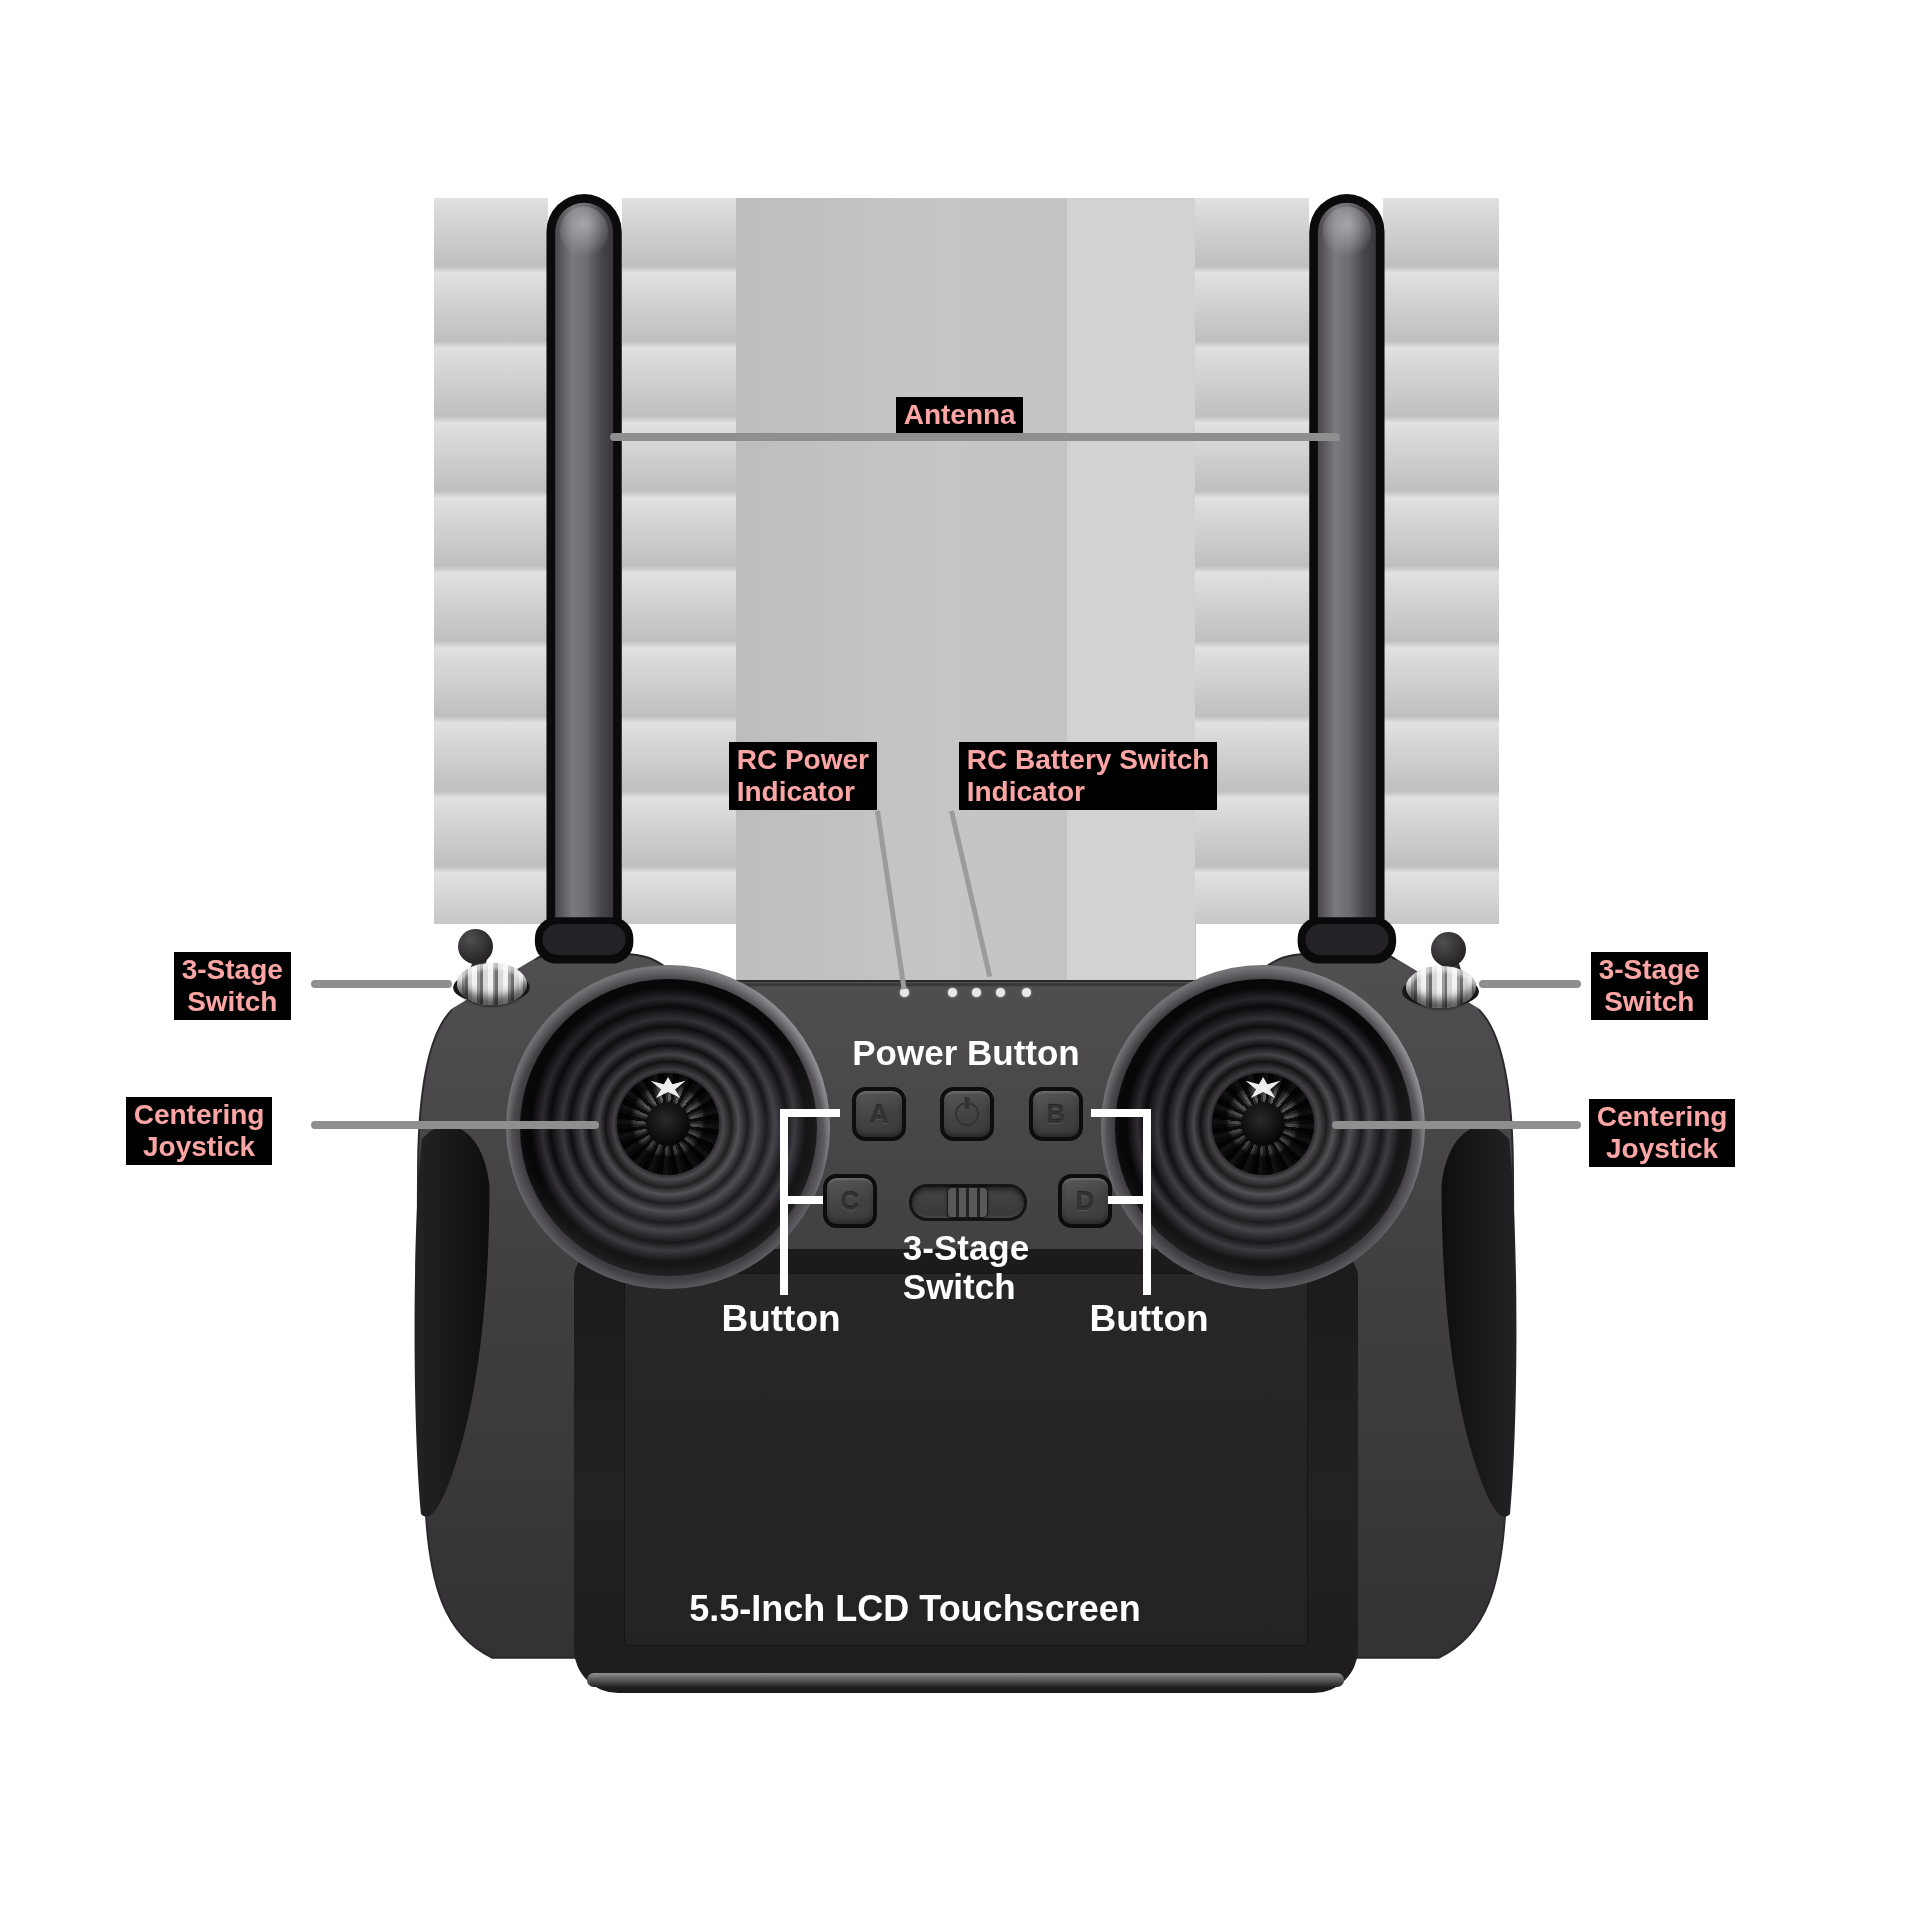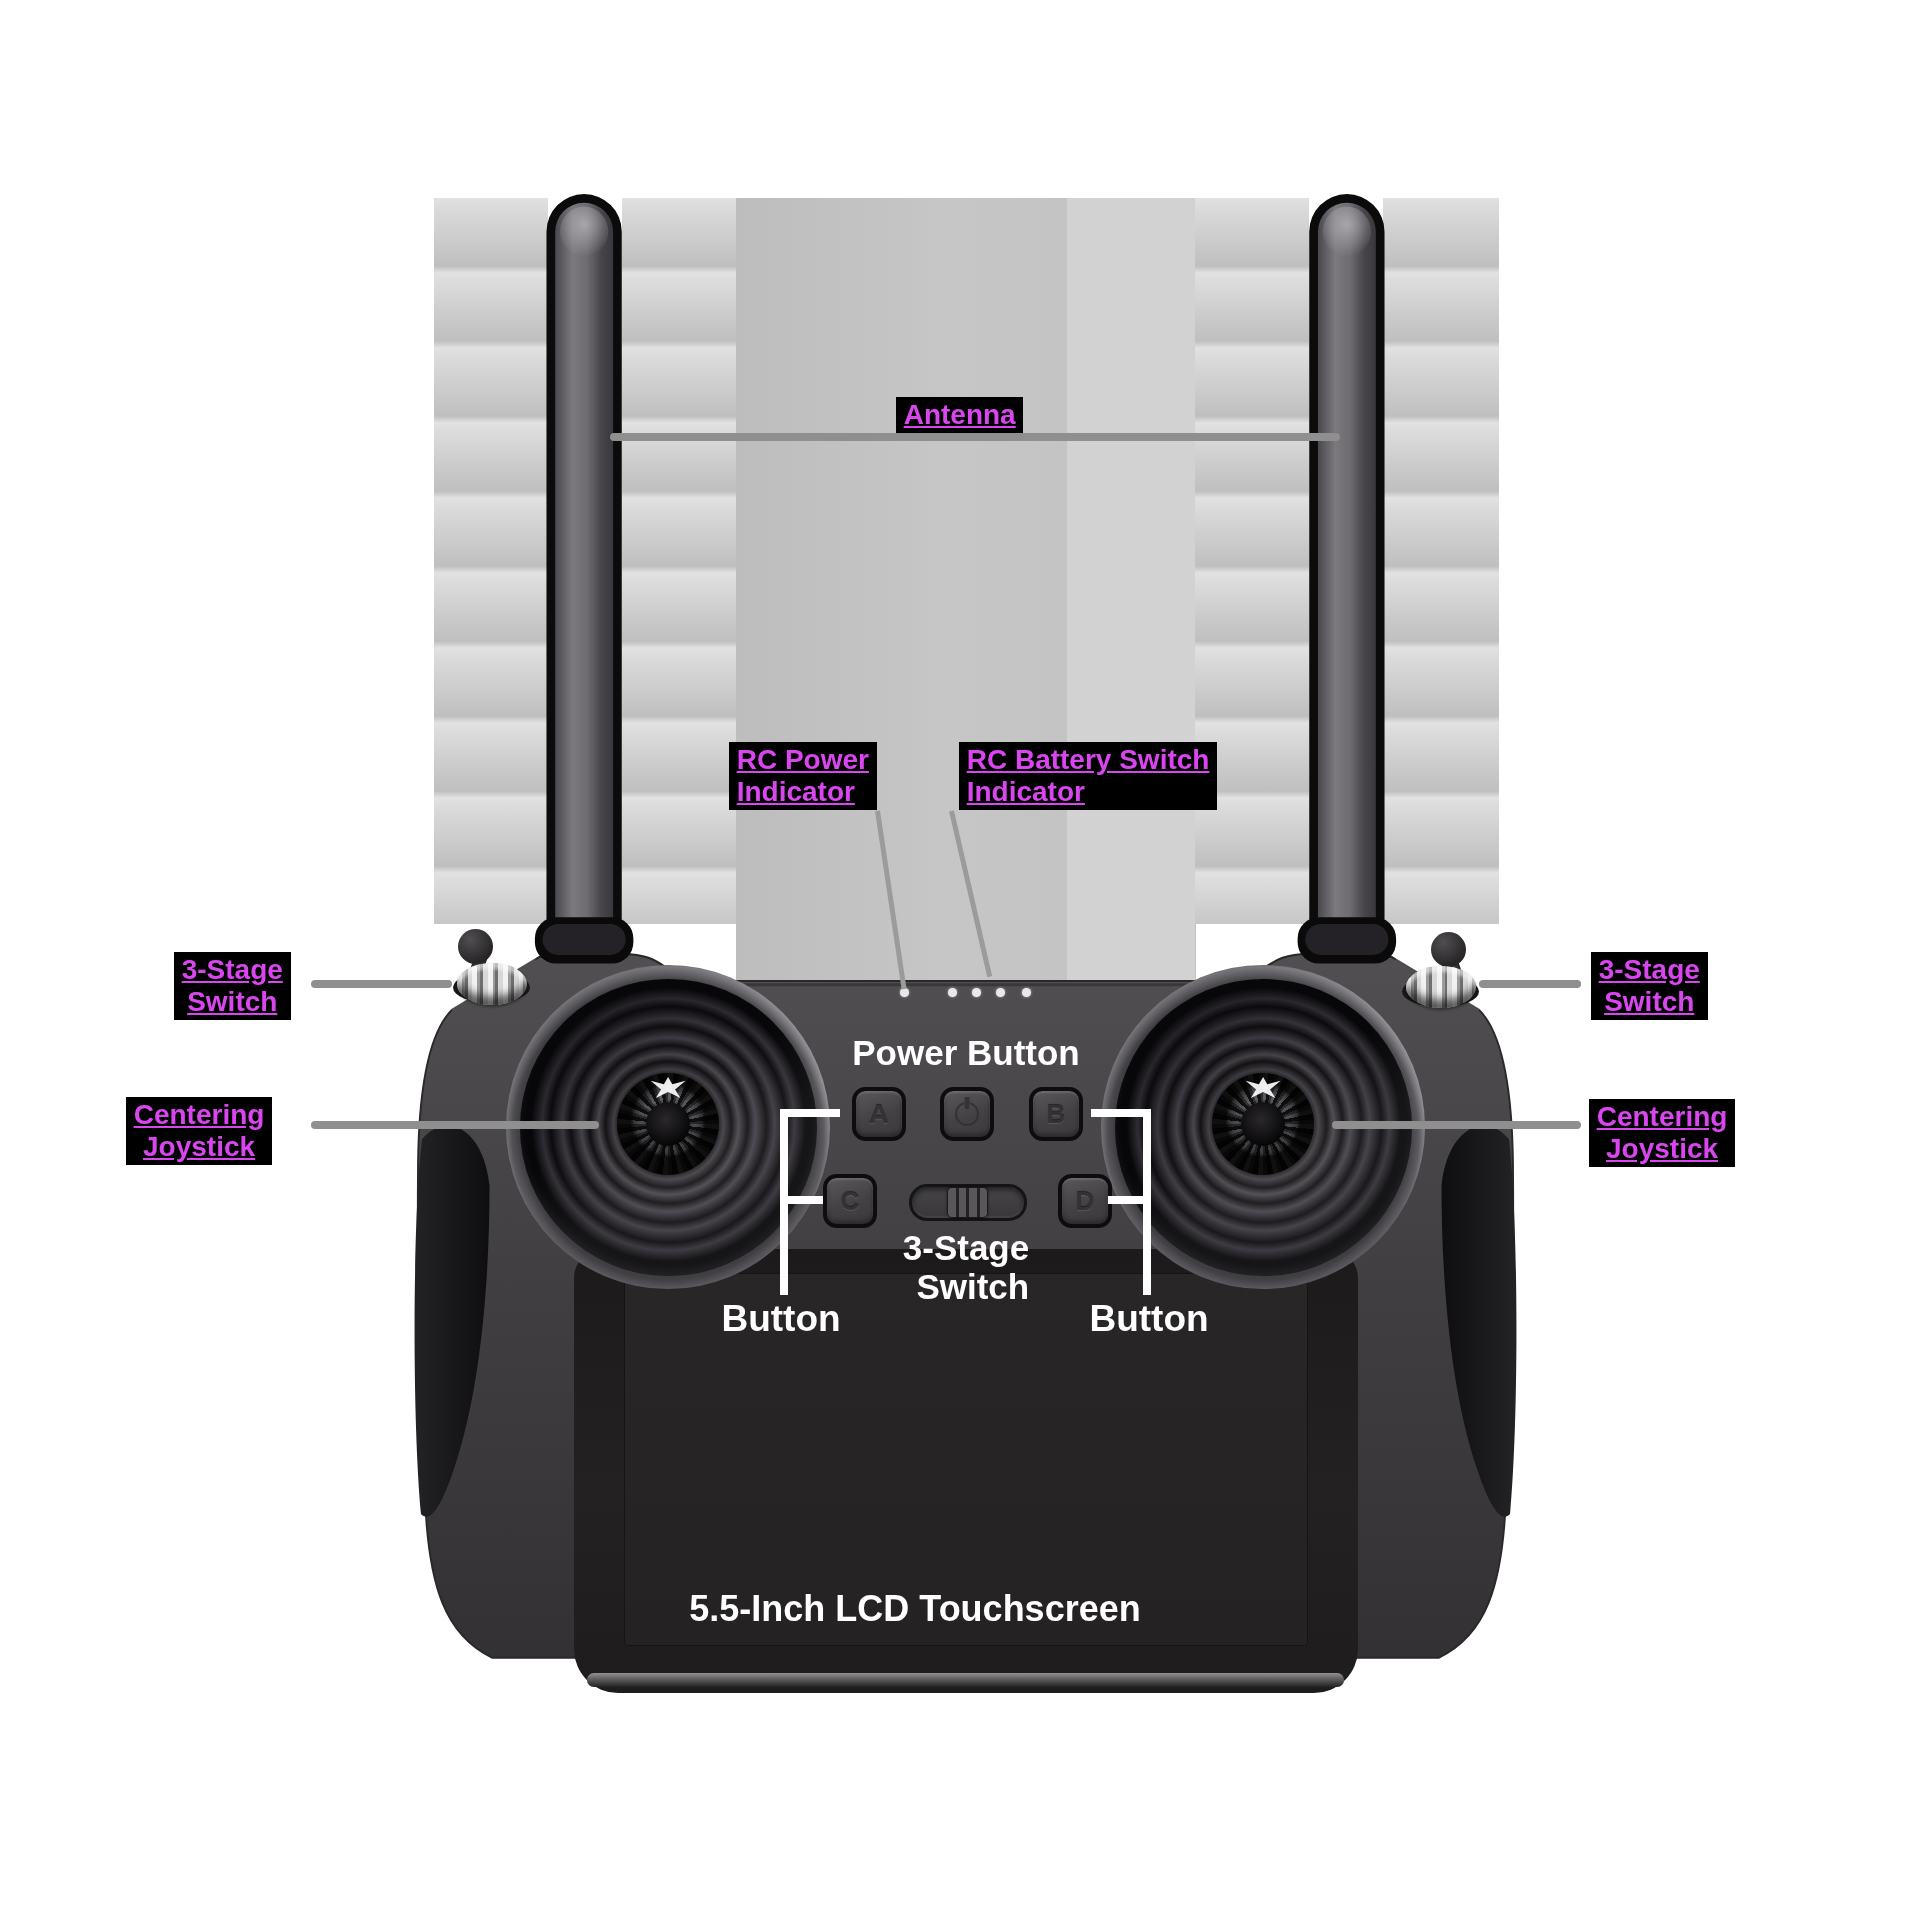--- a/index.html
+++ b/index.html
@@ -102,33 +102,33 @@
   #cl-status{left:875px;top:811px;height:180px;transform:rotate(-8.5deg);}
   #cl-battery{left:949px;top:811px;height:170px;transform:rotate(-13deg);}
   .wl{position:absolute;background:#ffffff;z-index:5;}
   #bl-h1{left:784px;top:1109px;width:56px;height:7.7px;}
   #bl-v {left:780px;top:1109px;width:7.7px;height:186px;}
   #bl-h2{left:784px;top:1196px;width:39px;height:7.7px;}
   #br-h1{left:1091px;top:1109px;width:56px;height:7.7px;}
   #br-v {left:1143px;top:1109px;width:7.7px;height:186px;}
   #br-h2{left:1108px;top:1196px;width:39px;height:7.7px;}
   
-  .lab{position:absolute;z-index:6;display:inline-block;background:#000000;color:#d946ef;
-    font-weight:bold;font-size:28px;line-height:32px;padding:1.9px 7.7px;white-space:nowrap;text-decoration:underline;}
+  .lab{position:absolute;z-index:6;display:inline-block;background:#000000;color:#fca5a5;
+    font-weight:bold;font-size:28px;line-height:32px;padding:1.9px 7.7px;white-space:nowrap;}
   .lab span{display:block;}
   .lab.center{text-align:center;}
   #lab-antenna{left:896px;top:397px;}
   #lab-status{left:729px;top:742px;}
   #lab-battery{left:959px;top:742px;}
   #lab-sw-left{left:174px;top:952px;}
   #lab-sw-right{left:1591px;top:952px;}
   #lab-joy-left{left:126px;top:1097px;}
   #lab-joy-right{left:1589px;top:1099px;}
   .wlab{position:absolute;z-index:6;color:#ffffff;font-weight:bold;font-size:35px;line-height:39px;
-    white-space:nowrap;transform:translateX(-50%);text-align:right;}
+    white-space:nowrap;transform:translateX(-50%);text-align:left;}
   #wlab-power{left:966px;top:1033px;}
   #wlab-swcenter{left:966px;top:1228px;}
   #wlab-btn-left{left:781px;top:1299px;font-size:37px;}
   #wlab-btn-right{left:1149px;top:1299px;font-size:37px;}
   #wlab-lcd{left:915px;top:1589px;font-size:36px;}
 </style>
 </head>
 <body>
 
 <div id="stage">

